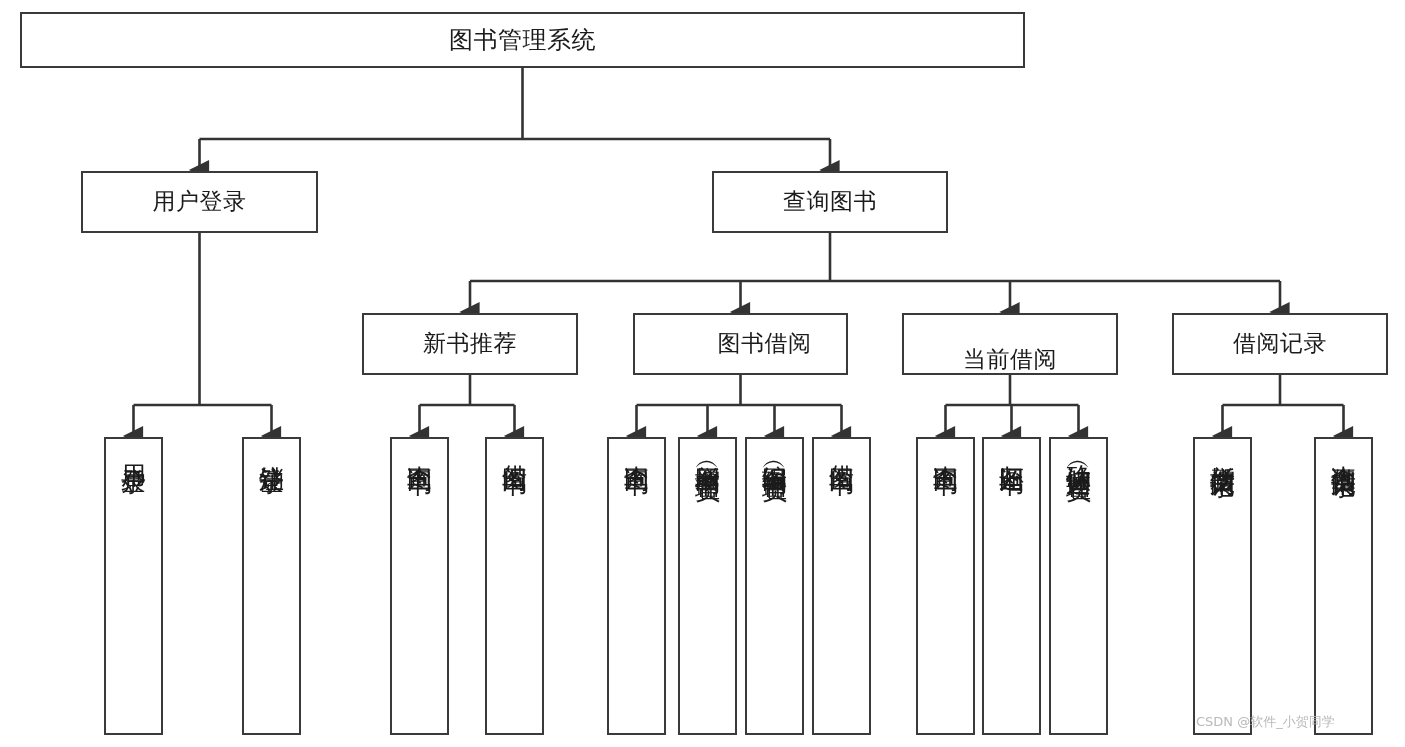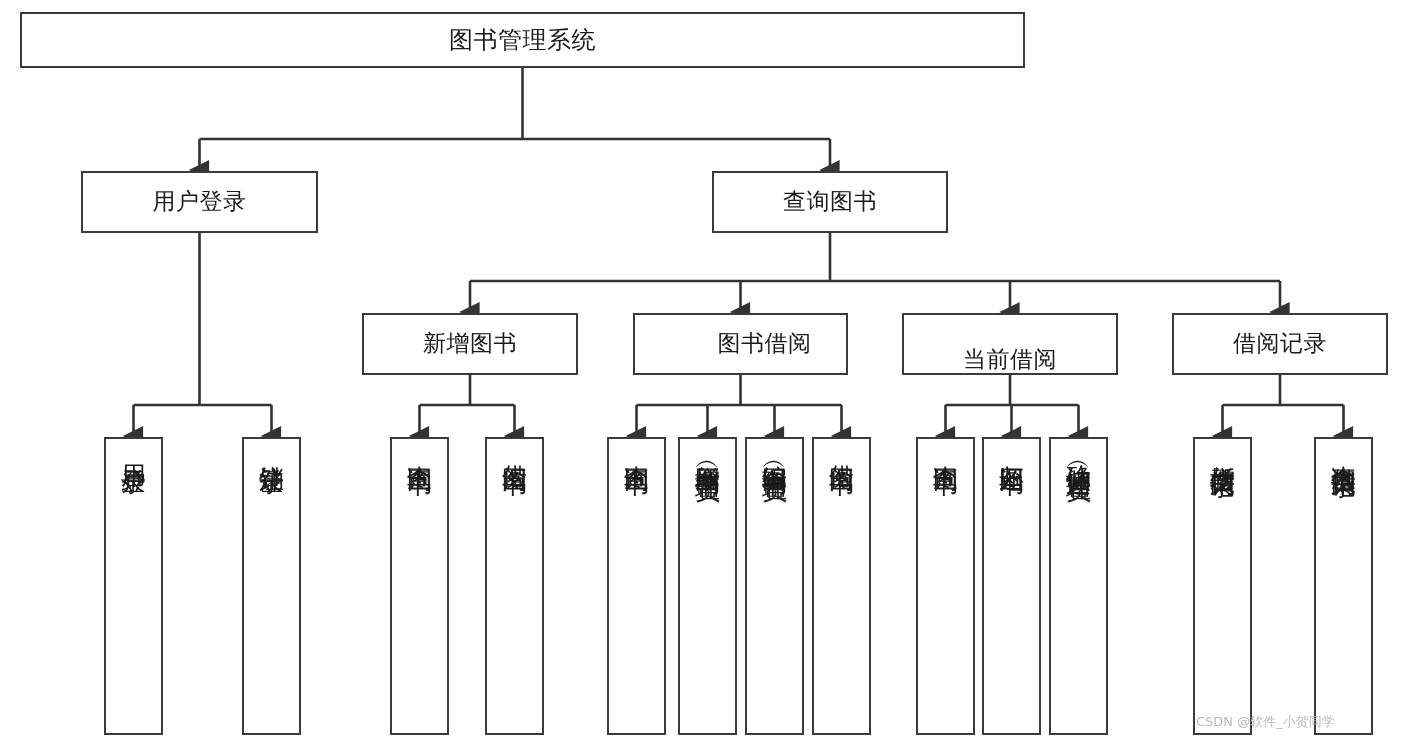--- a/index.html
+++ b/index.html
@@ -123,21 +123,21 @@
       <div class="node horiz root" style="left: 20px; top: 12px; width: 1005px; height: 56px;">
         <span class="label">图书管理系统</span>
       </div>
       <div class="node horiz" style="left: 81px; top: 171px; width: 237px; height: 62px;">
         <span class="label">用户登录</span>
       </div>
       <div class="node horiz" style="left: 712px; top: 171px; width: 236px; height: 62px;">
         <span class="label">查询图书</span>
       </div>
       <div class="node horiz" style="left: 362px; top: 313px; width: 216px; height: 62px;">
-        <span class="label">新增图书</span>
+        <span class="label">新书推荐</span>
       </div>
       <div class="node horiz" style="left: 633px; top: 313px; width: 215px; height: 62px; padding-left: 48px;">
         <span class="label">图书借阅</span>
       </div>
       <div class="node horiz" style="left: 902px; top: 313px; width: 216px; height: 62px; align-items: flex-end;">
         <span class="label">当前借阅</span>
       </div>
       <div class="node horiz" style="left: 1172px; top: 313px; width: 216px; height: 62px;">
         <span class="label">借阅记录</span>
       </div>

